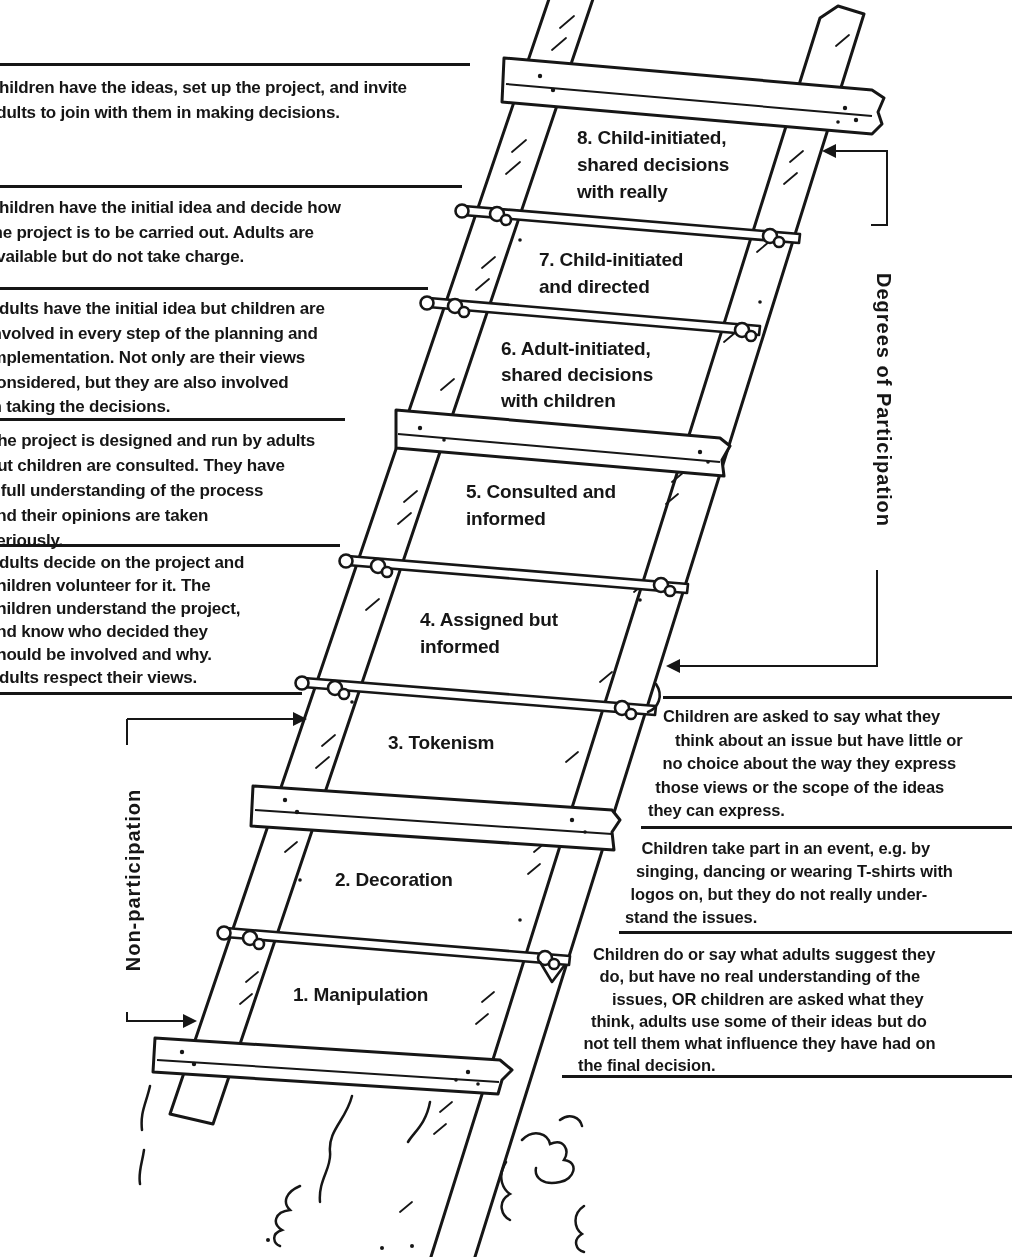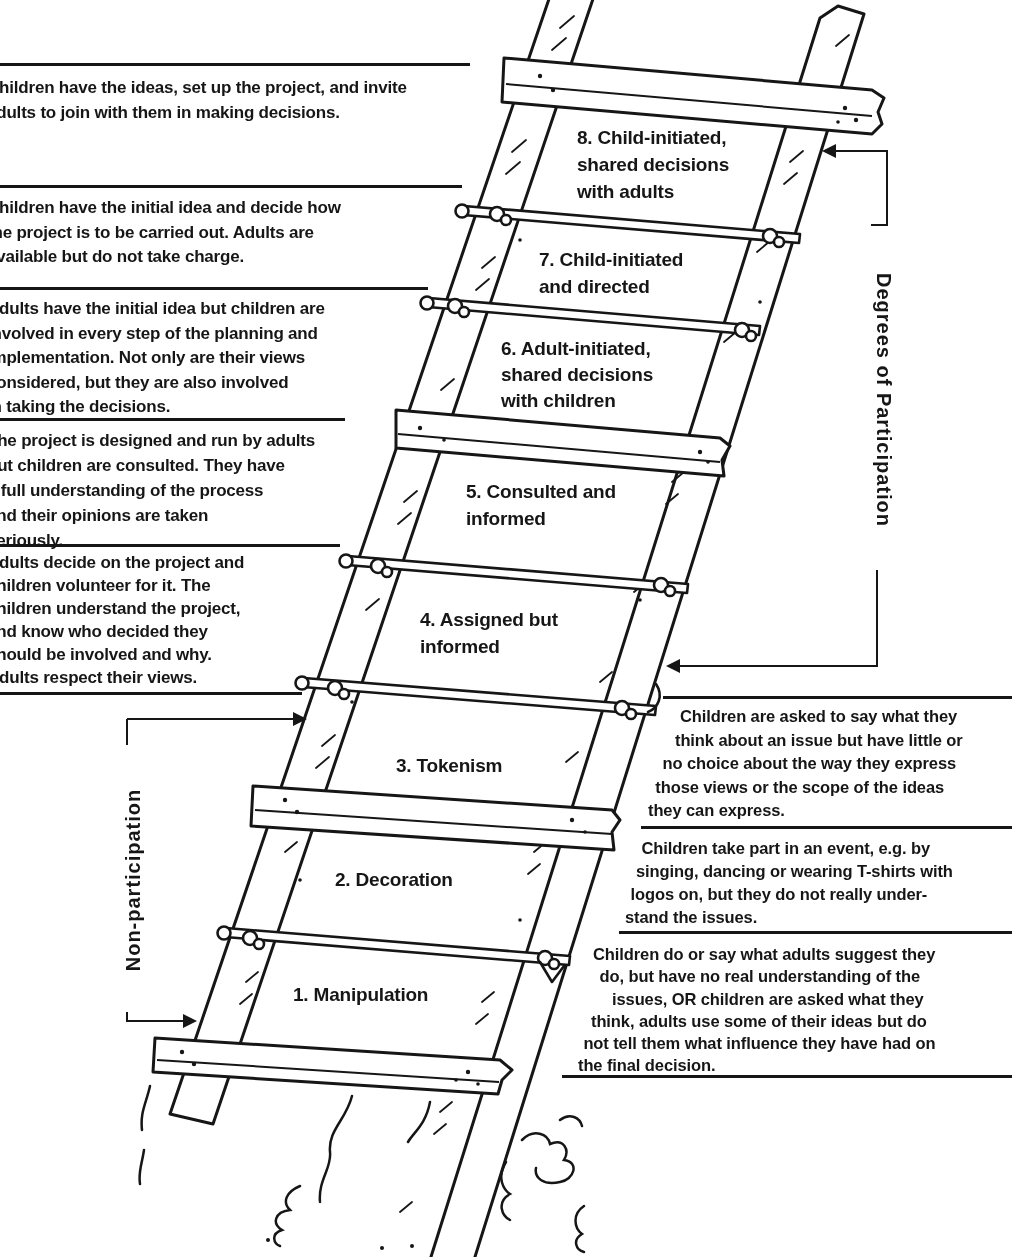--- a/index.html
+++ b/index.html
@@ -191,52 +191,52 @@
       <div>and know who decided they</div>
       <div>should be involved and why.</div>
       <div>Adults respect their views.</div>
     </div>
 
   <div class="rule" style="left:-10px;top:692px;width:312px;"></div>
 
   <div class="txt rung-label" style="left:577px;top:124px;">
       <div>8. Child-initiated,</div>
       <div>shared decisions</div>
-      <div>with adults</div>
+      <div>with really</div>
     </div>
   <div class="txt rung-label" style="left:539px;top:246px;">
       <div>7. Child-initiated</div>
       <div>and directed</div>
     </div>
   <div class="txt rung-label" style="left:501px;top:336px;line-height:26px;">
       <div>6. Adult-initiated,</div>
       <div>shared decisions</div>
       <div>with children</div>
     </div>
   <div class="txt rung-label" style="left:466px;top:478px;">
       <div>5. Consulted and</div>
       <div>informed</div>
     </div>
   <div class="txt rung-label" style="left:420px;top:606px;">
       <div>4. Assigned but</div>
       <div>informed</div>
     </div>
-  <div class="txt rung-label" style="left:388px;top:752px;margin-left:8px;">
+  <div class="txt rung-label" style="left:388px;top:729px;">
       <div>3. Tokenism</div>
     </div>
   <div class="txt rung-label" style="left:335px;top:866px;">
       <div>2. Decoration</div>
     </div>
   <div class="txt rung-label" style="left:293px;top:981px;">
       <div>1. Manipulation</div>
     </div>
 
   <div class="rule" style="left:663px;top:696px;width:349px;"></div>
   <div class="txt rblock" style="left:648px;top:705px;">
-      <div style="margin-left: 32px;">Children are asked to say what they</div>
+      <div style="margin-left: 15px;">Children are asked to say what they</div>
       <div style="margin-left: 27px;">think about an issue but have little or</div>
       <div style="margin-left: 14.6px;">no choice about the way they express</div>
       <div style="margin-left: 7.3px;">those views or the scope of the ideas</div>
       <div style="margin-left: 0px;">they can express.</div>
     </div>
 
   <div class="rule" style="left:641px;top:826px;width:371px;"></div>
   <div class="txt rblock" style="left:625px;top:837px;line-height:23px;">
       <div style="margin-left: 16.5px;">Children take part in an event, e.g. by</div>
       <div style="margin-left: 11px;">singing, dancing or wearing T-shirts with</div>

